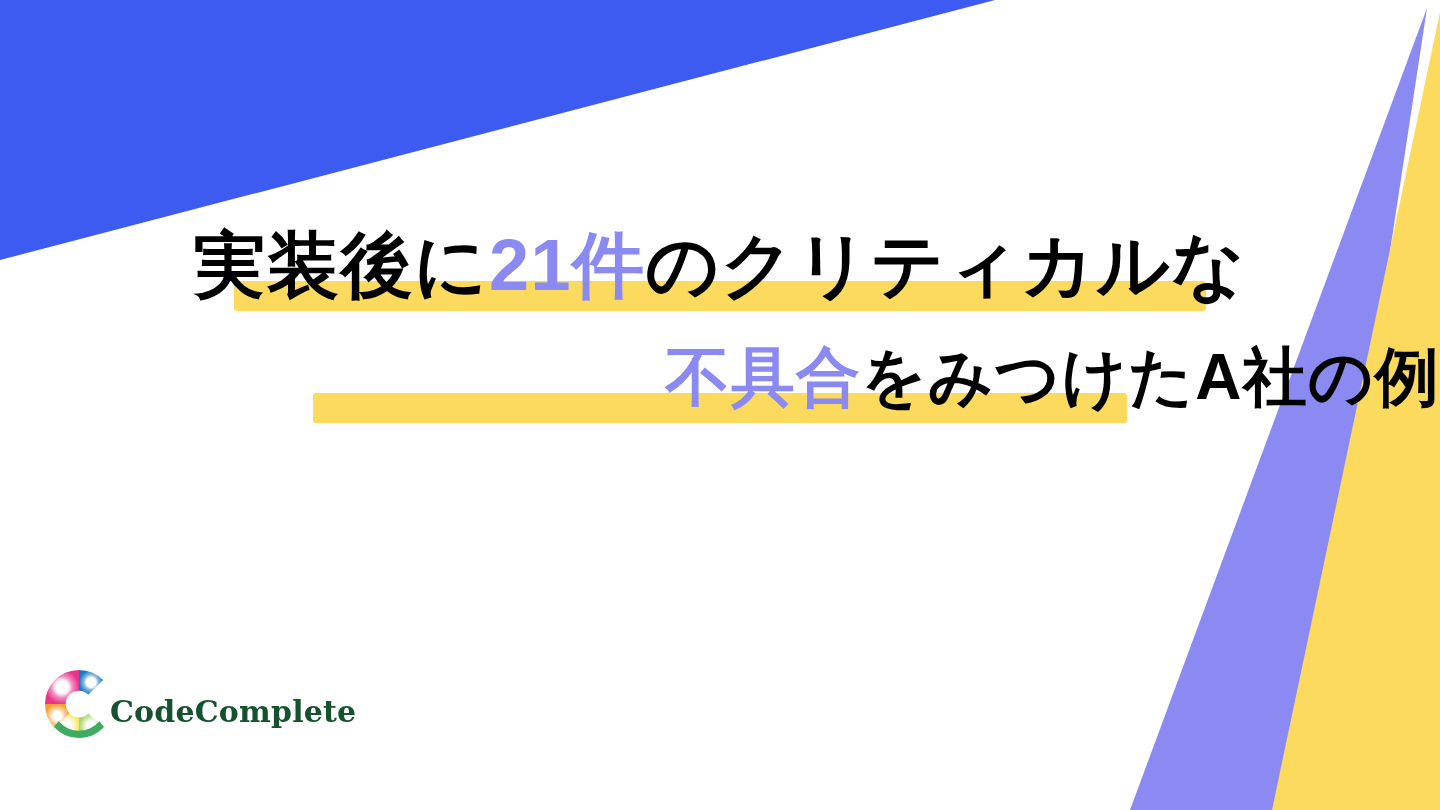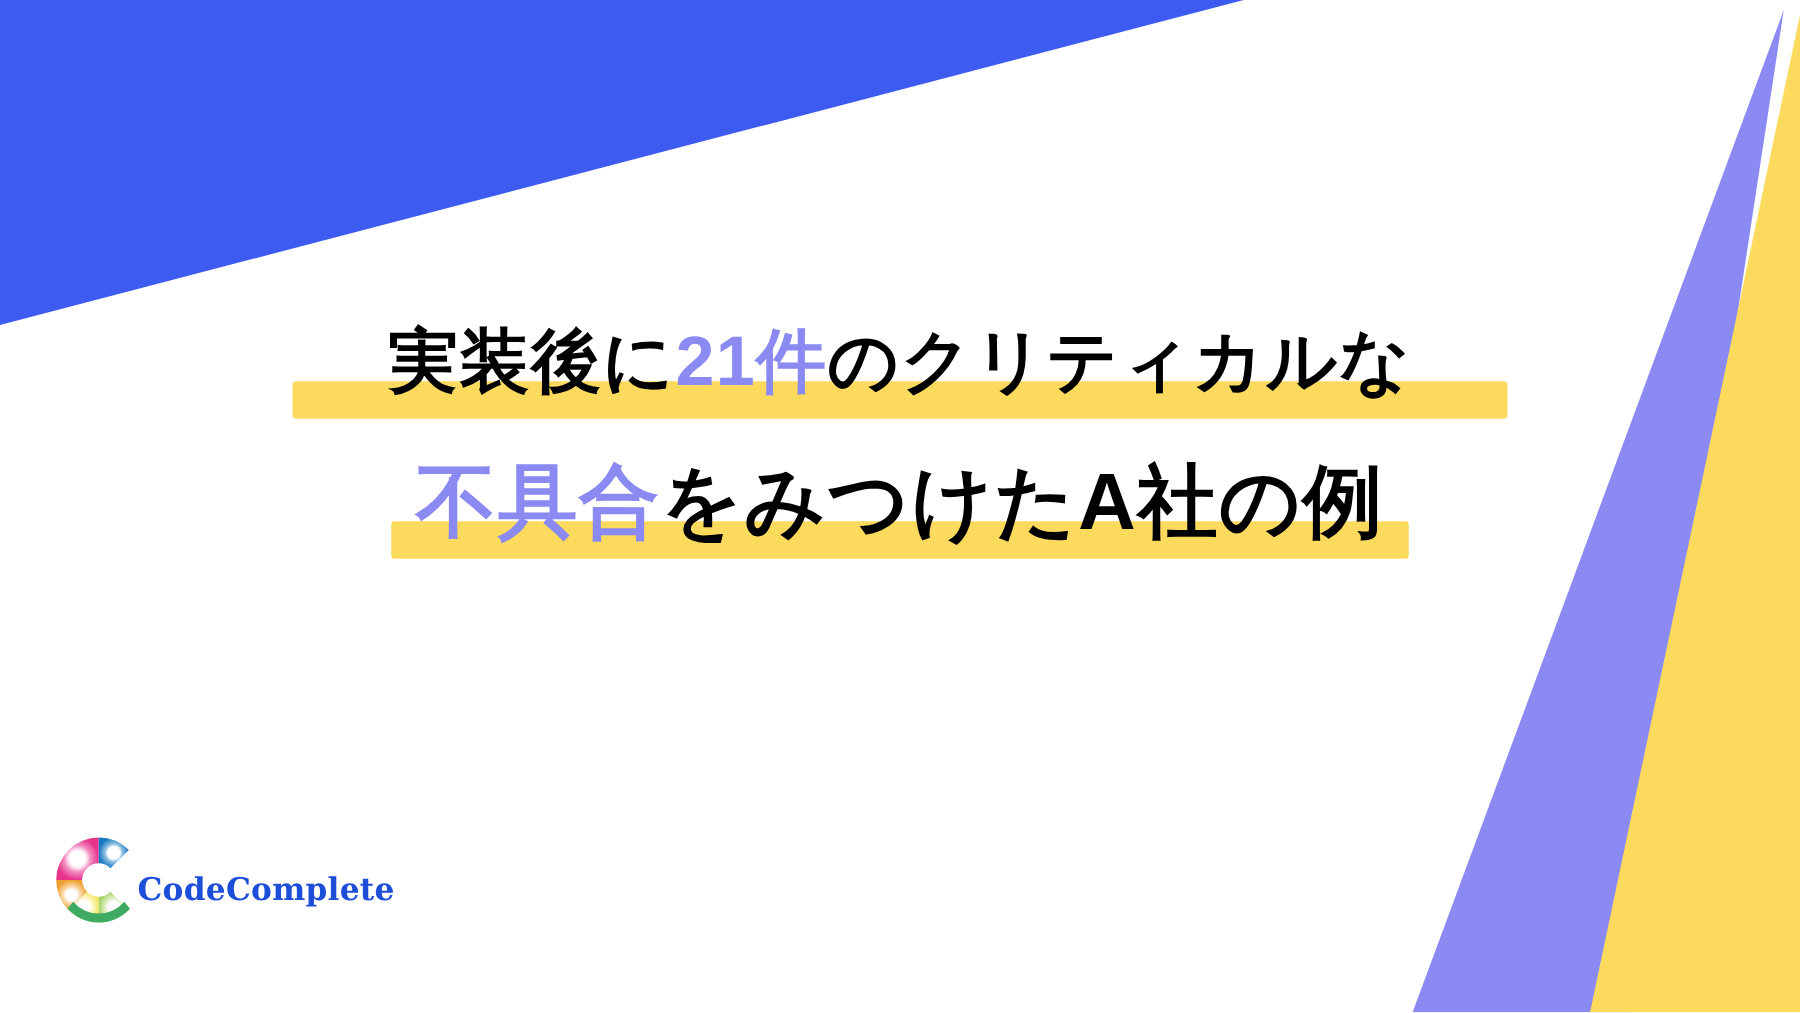--- a/index.html
+++ b/index.html
@@ -62,35 +62,35 @@
     line-height: 78px;
     height: 86px;
   }
   #line1 .marker {
     width: 348px;
     height: 28px;
     bottom: 12px;
   }
 
   #line2 {
-    font-size: 56px;
+    font-size: 72px;
     line-height: 80px;
     height: 112px;
-    margin-top: 24px;
   }
   #line2 .marker {
     width: 972px;
     height: 30px;
     bottom: 26px;
   }
 
   #line3 {
     font-size: 64px;
     line-height: 80px;
     height: 96px;
+    text-align: right;
   }
   #line3 .marker {
     width: 814px;
     height: 30px;
     bottom: 10px;
   }
 
   .accent {
     color: #8a8af2;
   }
@@ -105,22 +105,22 @@
     z-index: 6;
   }
   .logo-mark {
     width: 74px;
     height: 98px;
     flex: 0 0 auto;
   }
   .logo-text {
     font-family: "DejaVu Serif", "Liberation Serif", serif;
     font-weight: 700;
-    font-size: 25px;
-    color: #1d4ed8;
+    font-size: 30px;
+    color: #14532d;
     letter-spacing: 0.2px;
     margin-left: -6px;
     margin-top: 14px;
   }
 </style>
 </head>
 <body>
 
 <div id="slide">
 

